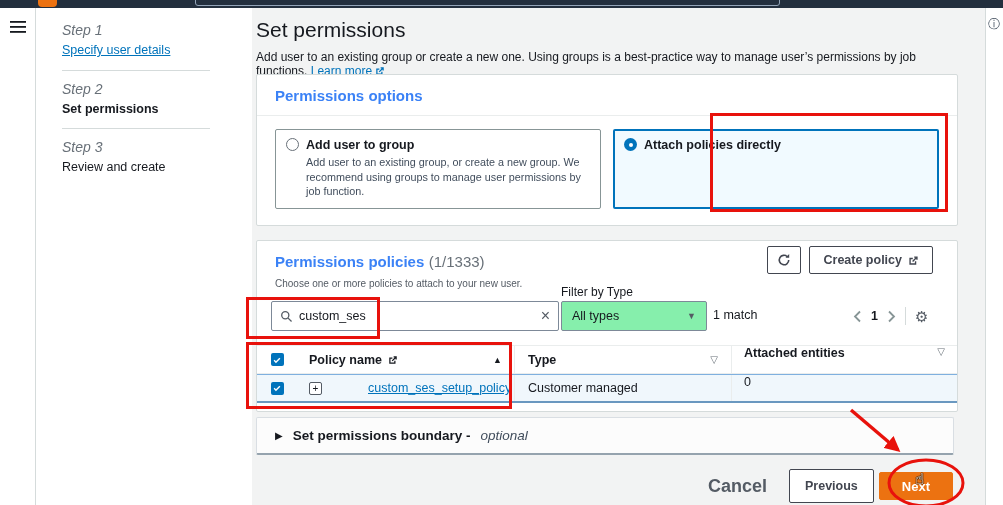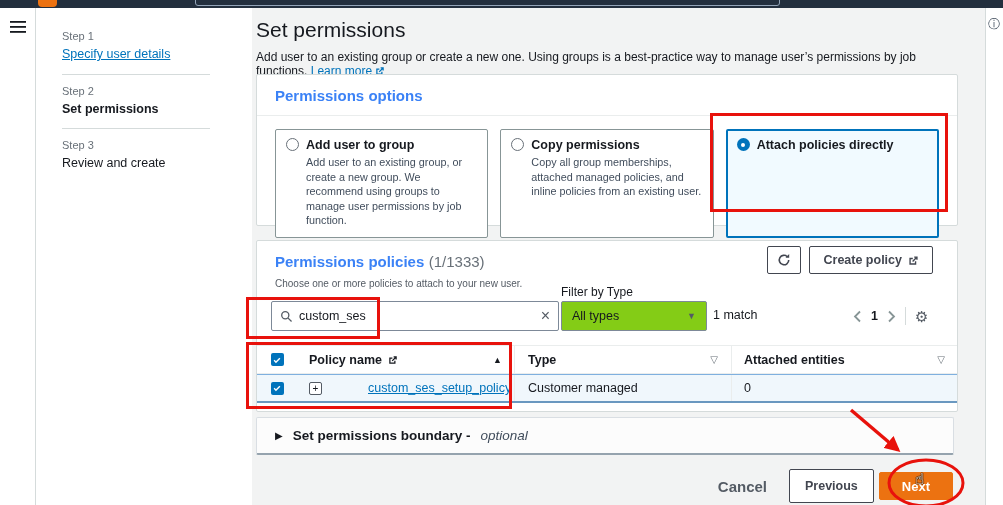--- a/index.html
+++ b/index.html
@@ -9,21 +9,21 @@
 
   
   .topbar { position:absolute; left:0; top:0; width:1003px; height:8px; background:#232f3e; z-index:5; }
   .topbar-logo { position:absolute; left:38px; top:-12px; width:19px; height:19px; border-radius:4px; background:#ec7211; }
   .topbar-search { position:absolute; left:195px; top:-16px; width:585px; height:22px; border:1px solid #93a4b8; border-radius:3px; background:#232f3e; }
 
   
   .ham-strip { position:absolute; left:0; top:8px; width:36px; height:497px; background:#fff; border-right:1px solid #d5dbdb; z-index:4; }
   .ham-btn { position:absolute; left:9px; top:12px; width:20px; height:18px; cursor:pointer; }
   .sidebar { position:absolute; left:37px; top:8px; width:215px; height:497px; background:#fff; padding:12px 0 0 25px; z-index:3; }
-  .step-label { font-size:11px; color:#687078; margin-top:10px; }
+  .step-label { font-size:14px; color:#687078; margin-top:2px;font-style:italic; }
   .step-link { font-size:12.5px; color:#0073bb; text-decoration:underline; margin-top:5px; display:inline-block; cursor:pointer; }
   .step-current { font-size:12.5px; color:#16191f; font-weight:bold; margin-top:5px; }
   .step-future { font-size:12.5px; color:#16191f; margin-top:5px; }
   .side-div { border-top:1px solid #d5dbdb; width:148px; margin:12px 0 10px 0; }
 
   
   .main { position:absolute; left:252px; top:8px; width:733px; height:497px; background:#f2f3f3; z-index:2; }
   .page-title { position:absolute; left:4px; top:10px; font-size:21px; font-weight:400; color:#16191f; }
   .page-desc { position:absolute; left:4px; top:42px; font-size:12px; color:#16191f; width:700px; }
   .link { color:#0073bb; text-decoration:none; cursor:pointer; }
@@ -49,52 +49,52 @@
   .pols-title { position:absolute; left:18px; top:12px; }
   .pols-desc { position:absolute; left:18px; top:37px; font-size:10px; color:#545b64; }
   .pols-actions { position:absolute; right:24px; top:5px; display:flex; gap:8px; }
   .btn { display:flex; align-items:center; justify-content:center; height:28px; border:1px solid #424650; border-radius:2px; background:#fff; font-size:12.5px; font-weight:bold; color:#424650; cursor:pointer; }
   .btn-icon { width:34px; }
   .btn-create { padding:0 13px; gap:6px; }
   .search-box { position:absolute; left:14px; top:60px; width:288px; height:30px; border:1px solid #7d8998; border-radius:2px; background:#fff; display:flex; align-items:center; padding:0 8px; gap:6px; }
   .search-box input { border:none; outline:none; flex:1; font-size:12.5px; color:#16191f; font-family:inherit; background:transparent; }
   .clear-x { font-size:16px; color:#545b64; cursor:pointer; line-height:1; }
   .filter-label { position:absolute; left:304px; top:44px; font-size:12px; color:#16191f; }
-  .select { position:absolute; left:304px; top:60px; width:146px; height:30px; border:1px solid #7d8998; border-radius:2px; background:#84cc16; display:flex; align-items:center; justify-content:space-between; padding:0 10px; font-size:12.5px; cursor:pointer; }
+  .select { position:absolute; left:304px; top:60px; width:146px; height:30px; border:1px solid #7d8998; border-radius:2px; background:#86efac; display:flex; align-items:center; justify-content:space-between; padding:0 10px; font-size:12.5px; cursor:pointer; }
   .select .caret { font-size:9px; color:#545b64; }
   .match { position:absolute; left:456px; top:67px; font-size:12.5px; color:#16191f; }
   .pager { position:absolute; left:596px; top:62px; display:flex; align-items:center; gap:9px; height:26px; }
   .page-num { font-size:12.5px; font-weight:bold; color:#16191f; }
   .pager-sep { width:1px; height:18px; background:#d5dbdb; }
   .gear { font-size:15px; color:#545b64; cursor:pointer; line-height:1; }
 
   .table { position:absolute; left:0; right:0; top:104px; }
   .thead { display:flex; height:29px; align-items:center; border-top:1px solid #eaeded; border-bottom:1px solid #eaeded; background:#fff; }
   .trow { display:flex; height:29px; align-items:center; background:#f0f7fc; border-top:1px solid #7fb0df; border-bottom:2px solid #6a98c0; }
   .col-cb { width:40px; display:flex; justify-content:center; }
   .col-name { width:217px; display:flex; align-items:center; gap:6px; padding:0 12px; }
   .col-type { width:217px; display:flex; align-items:center; justify-content:space-between; padding:0 13px; border-left:1px solid #eaeded; align-self:stretch; }
-  .col-att  { flex:1; display:flex; align-items:center; justify-content:space-between; padding:0 12px 0 12px; border-left:1px solid #eaeded; align-self:stretch; }
+  .col-att  { flex:1; display:flex; align-items:flex-start; justify-content:space-between; padding:0 12px 0 12px; border-left:1px solid #eaeded; align-self:stretch; }
   .th { font-size:12.5px; font-weight:bold; color:#16191f; }
   .td { font-size:12.5px; color:#16191f; }
   .sort-asc { font-size:9px; color:#16191f; margin-left:auto; }
   .filt { font-size:10px; color:#687078; }
   .checkbox { width:13px; height:13px; background:#0073bb; border-radius:2px; display:flex; align-items:center; justify-content:center; cursor:pointer; }
   .expander { width:13px; height:13px; border:1px solid #545b64; border-radius:2px; background:#fff; font-size:10px; line-height:11px; text-align:center; color:#16191f; cursor:pointer; flex:0 0 auto; }
   .row-link { font-size:12.5px; color:#0073bb; text-decoration:underline; cursor:pointer;margin-left:40px; }
 
   
   .boundary { left:4px; top:409px; width:698px; height:38px; background:#fcfcfc; border:1px solid #d9dee3; border-bottom:2px solid #95a3ae; display:flex; align-items:center; gap:10px; padding:0 18px; cursor:pointer; }
   .bnd-caret { font-size:10px; color:#16191f; }
   .bnd-title { font-size:13.5px; font-weight:bold; color:#16191f; }
   .bnd-opt { font-size:13.5px; font-style:italic; color:#414d5c; }
 
   
   .footer { position:absolute; top:461px; right:32px; display:flex; align-items:center; }
-  .btn-cancel { border:none; background:transparent; font-size:15px; font-weight:bold; color:#545b64; cursor:pointer; font-family:inherit; }
+  .btn-cancel { border:none; background:transparent; font-size:18px; font-weight:bold; color:#545b64; cursor:pointer; font-family:inherit; }
   .btn-prev { margin-left:22px; padding:16px 15px; }
   .btn-next { margin-left:5px; height:28px; padding:0 22px; background:#ec7211; border:1px solid #ec7211; border-radius:2px; color:#fff; font-size:13px; font-weight:bold; display:flex; align-items:center; cursor:pointer; }
 
   
   .right-rail { position:absolute; left:985px; top:8px; width:18px; height:497px; background:#fff; border-left:1px solid #d5dbdb; z-index:4; }
   .info-i { position:absolute; left:2px; top:8px; font-size:12px; color:#414d5c; cursor:pointer; }
 
   
   .anno { position:absolute; border:3px solid #e8120c; pointer-events:none; z-index:50; }
   .anno-svg { position:absolute; left:0; top:0; width:1003px; height:505px; pointer-events:none; z-index:51; }
@@ -150,27 +150,20 @@
       <div class="opts-head">
         <span class="panel-title">Permissions options</span>
       </div>
       <div class="opts-body">
         <div class="card">
           <div class="card-top">
             <span class="radio"></span>
             <span class="card-title">Add user to group</span>
           </div>
           <div class="card-desc">Add user to an existing group, or create a new group. We recommend using groups to manage user permissions by job function.</div>
-        </div>
-        <div class="card">
-          <div class="card-top">
-            <span class="radio"></span>
-            <span class="card-title">Copy permissions</span>
-          </div>
-          <div class="card-desc">Copy all group memberships, attached managed policies, and inline policies from an existing user.</div>
         </div>
         <div class="card selected">
           <div class="card-top">
             <span class="radio on"></span>
             <span class="card-title">Attach policies directly</span>
           </div>
         </div>
       </div>
     </div>
 

